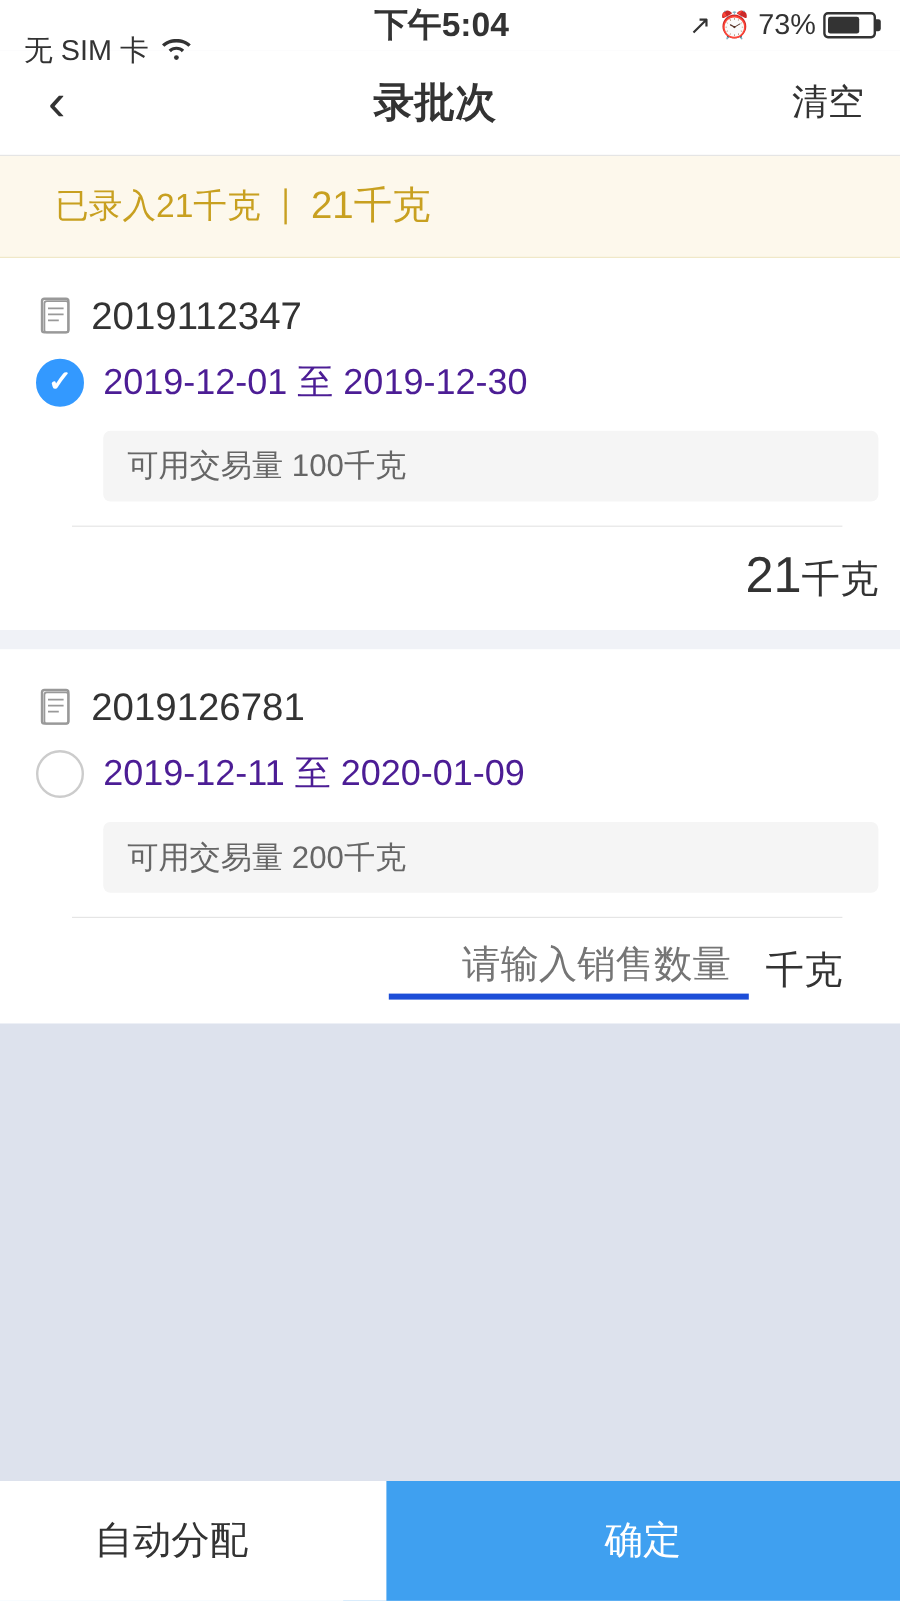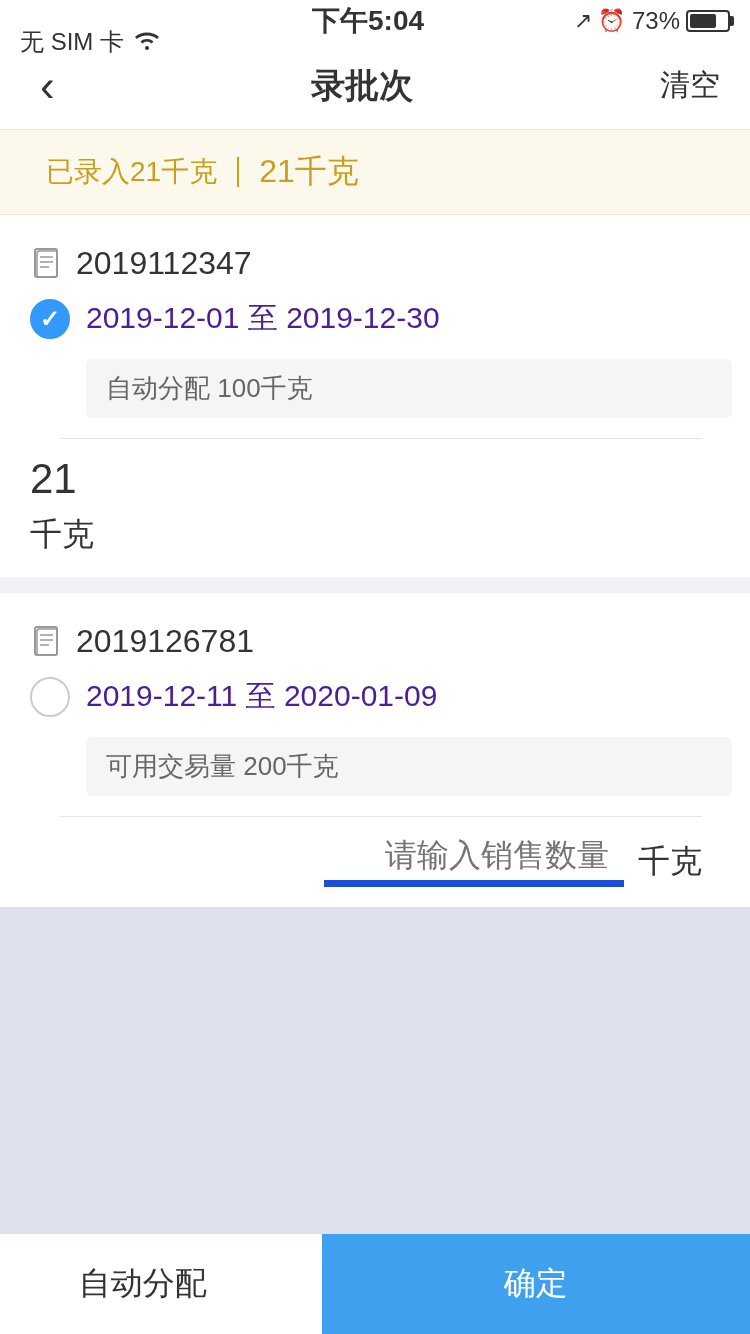--- a/index.html
+++ b/index.html
@@ -184,23 +184,22 @@
       padding: 12px 20px;
       font-size: 26px;
       color: #666;
       margin-bottom: 20px;
       margin-left: 56px;
     }
     .card-amount-row {
       display: flex;
       justify-content: flex-end;
       align-items: baseline;
-      gap: 10px;
+      gap: 0;
       padding: 16px 0 20px 0;
-      flex-direction: column;
     }
     .card-amount-num {
       font-size: 42px;
       color: #333;
       font-weight: 500;
     }
     .card-amount-unit {
       font-size: 32px;
       color: #333;
     }
@@ -223,21 +222,21 @@
       padding: 20px 30px 20px 30px;
     }
     .qty-input {
       border: none;
       outline: none;
       font-size: 32px;
       color: #ec4899;
       text-align: right;
       background: transparent;
       width: 300px;
-      border-bottom: 7px solid #1d4ed8;
+      border-bottom: 5px solid #1d4ed8;
       padding-bottom: 6px;
     }
     .qty-unit {
       font-size: 32px;
       color: #333;
     }
 
     
     .bottom-area {
       flex: 1;
@@ -330,21 +329,21 @@
       </svg>
     </span>
     <span class="card-id">2019112347</span>
   </div>
   <div class="card-row">
     <div class="radio-circle checked">
       <span class="check-mark">✓</span>
     </div>
     <span class="card-date">2019-12-01 至 2019-12-30</span>
   </div>
-  <div class="card-tag">自动分配 100千克</div>
+  <div class="card-tag">可用交易量 100千克</div>
   <div class="divider-line"></div>
   <div class="card-amount-row">
     <span class="card-amount-num">21</span>
     <span class="card-amount-unit">千克</span>
   </div>
 </div>
 
 <div class="section-divider"></div>
 
 <div class="card">

